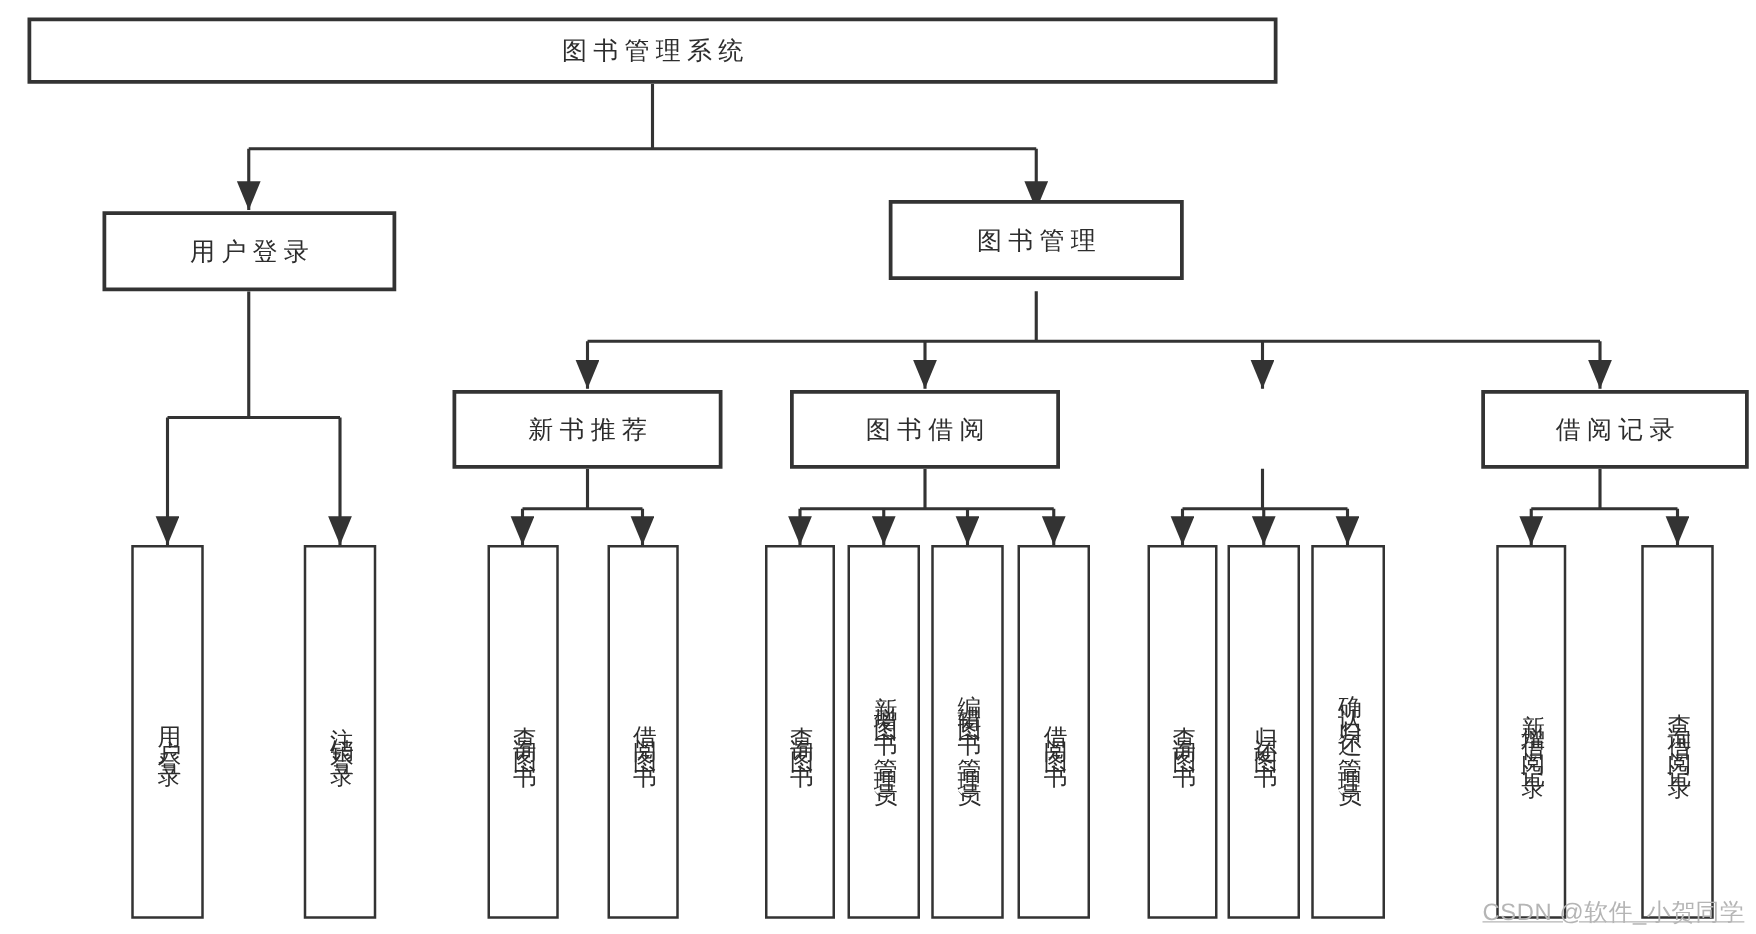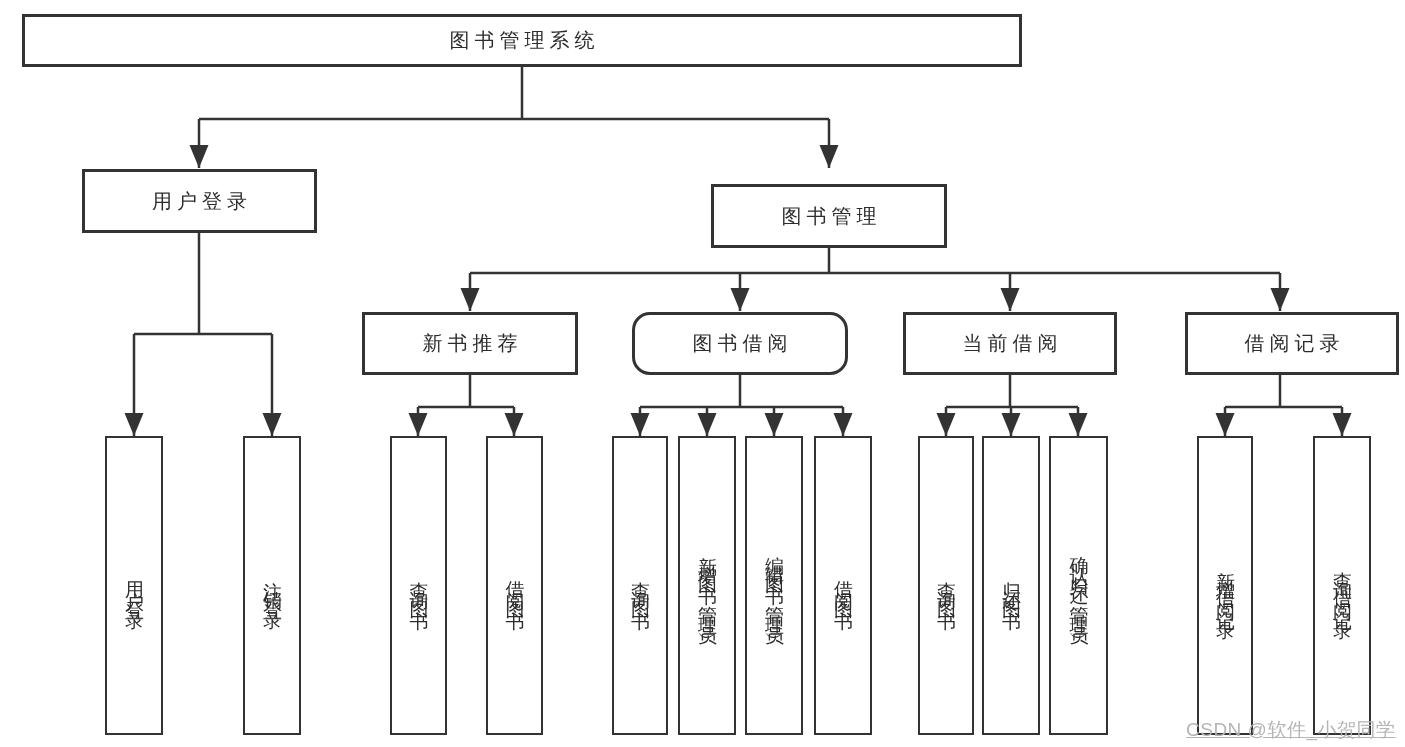--- a/index.html
+++ b/index.html
@@ -82,32 +82,29 @@
     </g>
   </svg>
 
   <div class="node" style="left:22px;top:14px;width:1000px;height:53px;">
     <span>图书管理系统</span>
   </div>
 
   <div class="node" style="left:82px;top:169px;width:235px;height:64px;">
     <span>用户登录</span>
   </div>
-  <div class="node" style="left:711px;top:184px;width:236px;height:64px;text-align:center;">
+  <div class="node" style="left:711px;top:160px;width:236px;height:64px;text-align:center;">
     <span>图书管理</span>
   </div>
 
   <div class="node" style="left:362px;top:312px;width:216px;height:63px;">
     <span>新书推荐</span>
   </div>
-  <div class="node" style="left:632px;top:312px;width:216px;height:63px;border-radius:18px;">
+  <div class="node" style="left:632px;top:312px;width:216px;height:63px;">
     <span>图书借阅</span>
-  </div>
-  <div class="node" style="left:903px;top:312px;width:214px;height:63px;">
-    <span>当前借阅</span>
   </div>
   <div class="node" style="left:1173px;top:312px;width:214px;height:63px;margin-left:12px;">
     <span>借阅记录</span>
   </div>
 
   <div class="vnode" style="left:105px;top:436px;width:58px;height:299px;">
     <span>用户登录</span>
   </div>
   <div class="vnode" style="left:243px;top:436px;width:58px;height:299px;">
     <span>注销登录</span>

